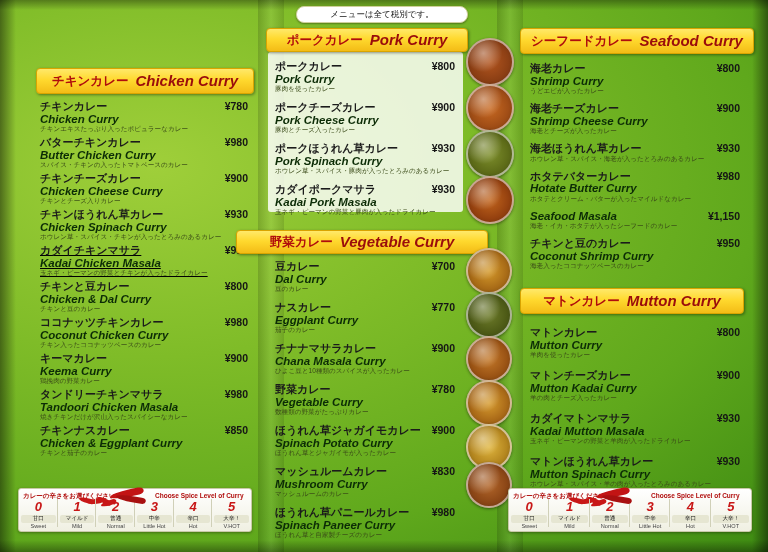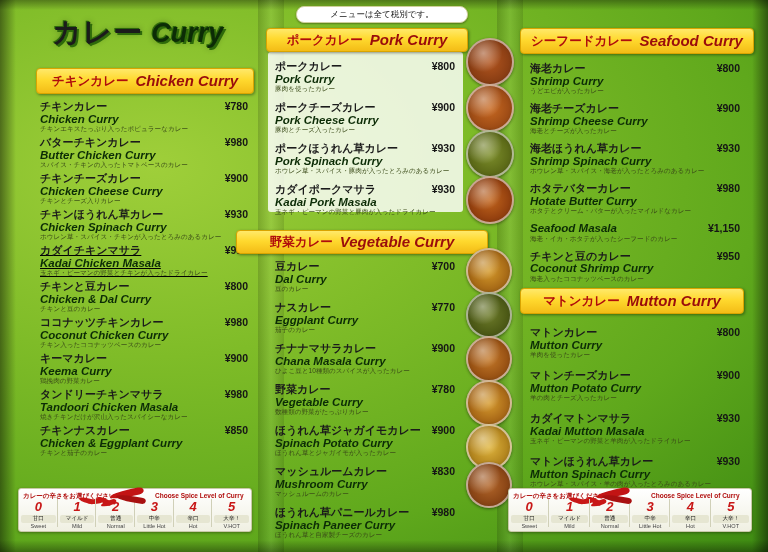--- a/index.html
+++ b/index.html
@@ -121,23 +121,20 @@
 
   <div class="edgeshade l"></div>
   <div class="edgeshade r"></div>
   <div class="topshade"></div>
   <div class="botshade"></div>
   <div class="fold left"></div>
   <div class="fold right"></div>
 
   <div class="notice">メニューは全て税別です。</div>
 
-  <div class="bigtitle">
-    <span class="jp">カレー</span><span class="en">Curry</span>
-  </div>
 
   <div class="banner" style="left:36px;top:68px;width:216px;height:24px;">
     <span class="jp">チキンカレー</span>
     <span class="en">Chicken Curry</span>
   </div>
   <div class="list" style="left:40px;top:100px;width:208px;">
     <div class="item" style="margin-bottom:3px;">
       <div class="jp">チキンカレー</div>
       <div class="en">Chicken Curry</div>
       <div class="desc">チキンエキスたっぷり入ったポピュラーなカレー</div>
@@ -323,21 +320,20 @@
       <div class="price">¥800</div>
     </div>
     <div class="item" style="margin-bottom:7px;">
       <div class="jp">海老チーズカレー</div>
       <div class="en">Shrimp Cheese Curry</div>
       <div class="desc">海老とチーズが入ったカレー</div>
       <div class="price">¥900</div>
     </div>
     <div class="item" style="margin-bottom:7px;">
       <div class="jp">海老ほうれん草カレー</div>
-      <div class="en">Shrimp Spinach Curry</div>
       <div class="desc">ホウレン草・スパイス・海老が入ったとろみのあるカレー</div>
       <div class="price">¥930</div>
     </div>
     <div class="item" style="margin-bottom:7px;">
       <div class="jp">ホタテバターカレー</div>
       <div class="en">Hotate Butter Curry</div>
       <div class="desc">ホタテとクリーム・バターが入ったマイルドなカレー</div>
       <div class="price">¥980</div>
     </div>
     <div class="item" style="margin-bottom:7px;">
@@ -359,21 +355,21 @@
   </div>
   <div class="list" style="left:530px;top:326px;width:210px;">
     <div class="item" style="margin-bottom:10px;">
       <div class="jp">マトンカレー</div>
       <div class="en">Mutton Curry</div>
       <div class="desc">羊肉を使ったカレー</div>
       <div class="price">¥800</div>
     </div>
     <div class="item" style="margin-bottom:10px;">
       <div class="jp">マトンチーズカレー</div>
-      <div class="en">Mutton Potato Curry</div>
+      <div class="en">Mutton Kadai Curry</div>
       <div class="desc">羊の肉とチーズ入ったカレー</div>
       <div class="price">¥900</div>
     </div>
     <div class="item" style="margin-bottom:10px;">
       <div class="jp">カダイマトンマサラ</div>
       <div class="en">Kadai Mutton Masala</div>
       <div class="desc">玉ネギ・ピーマンの野菜と羊肉が入ったドライカレー</div>
       <div class="price">¥930</div>
     </div>
     <div class="item">

